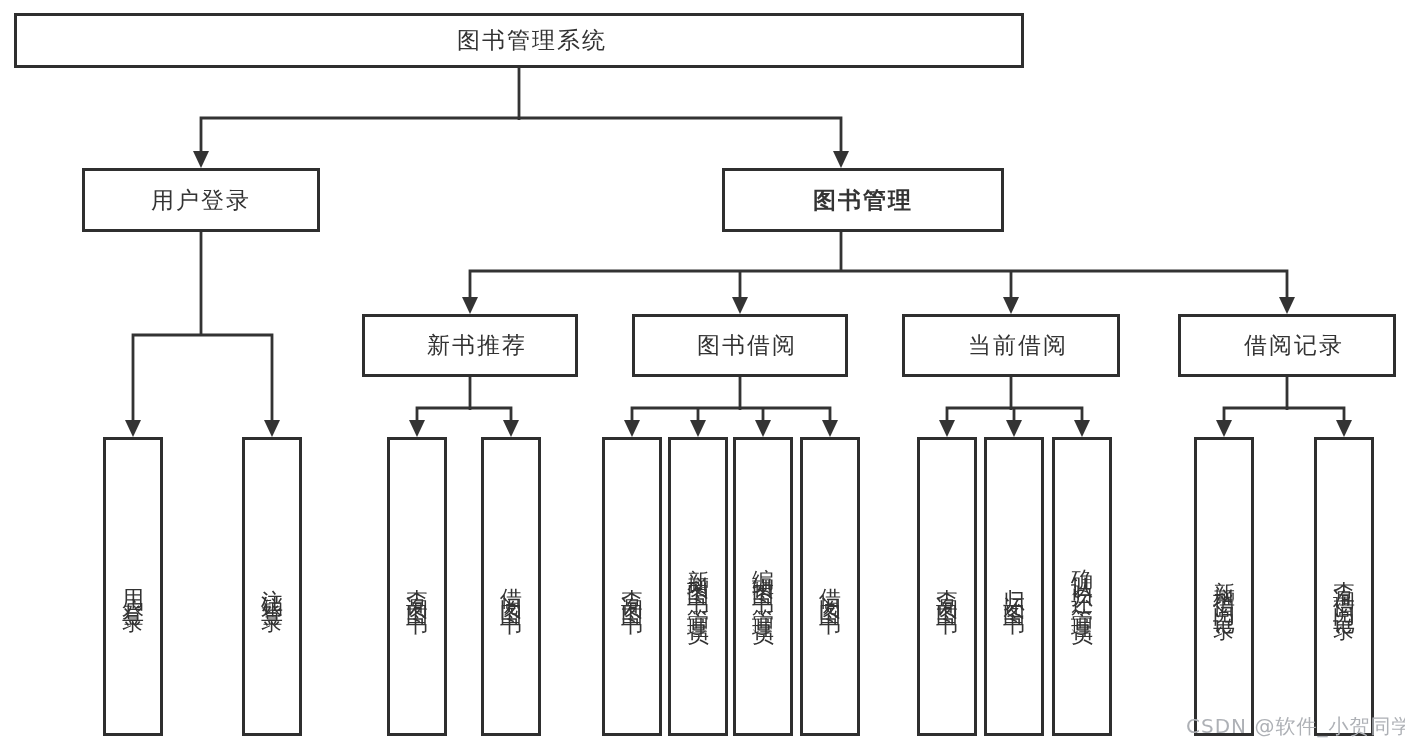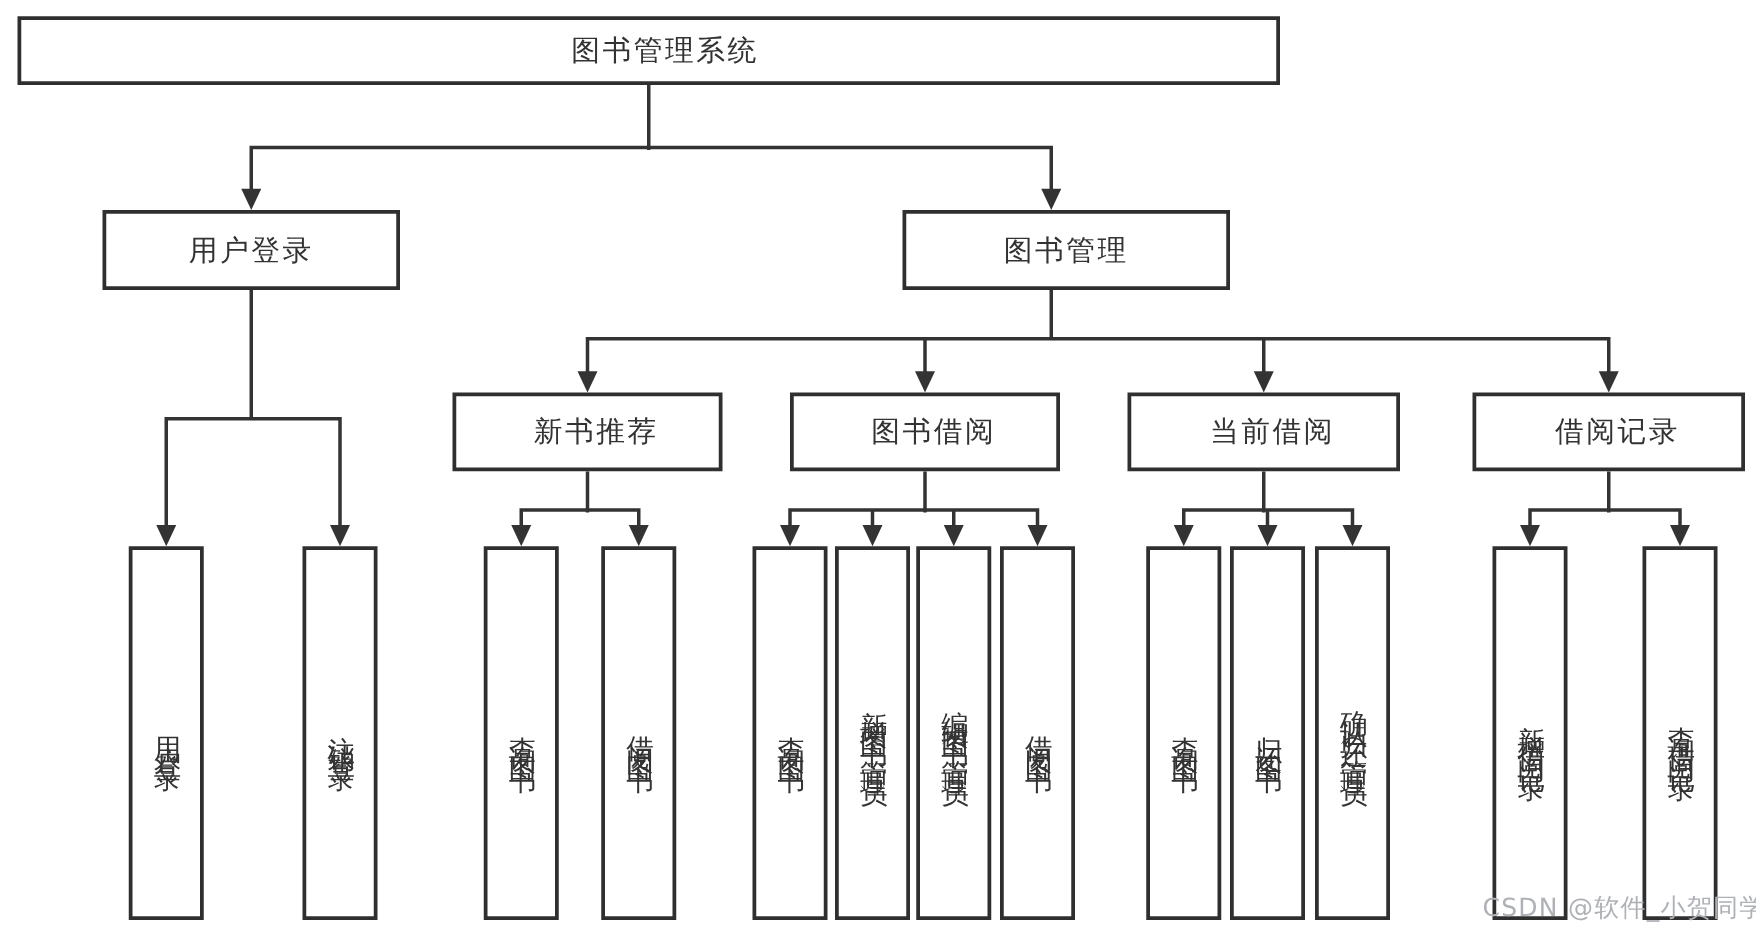--- a/index.html
+++ b/index.html
@@ -82,21 +82,21 @@
       <path d="M1006 420 L1022 420 L1014 437 Z"></path>
       <path d="M1074 420 L1090 420 L1082 437 Z"></path>
       <path d="M1216 420 L1232 420 L1224 437 Z"></path>
       <path d="M1336 420 L1352 420 L1344 437 Z"></path>
     </g>
   </svg>
 
   <div class="hbox root" style="left:14px;width:1010px;">图书管理系统</div>
 
   <div class="hbox" style="left:82px;width:238px;">用户登录</div>
-  <div class="hbox" style="left:722px;width:262px;">图书管理</div>
+  <div class="hbox" style="left:722px;width:282px;font-weight:bold;">图书管理</div>
 
   <div class="hbox lvl3" style="left:362px;width:216px;">新书推荐</div>
   <div class="hbox lvl3" style="left:902px;width:218px;">当前借阅</div>
   <div class="hbox lvl3" style="left:632px;width:216px;">图书借阅</div>
   <div class="hbox lvl3" style="left:1178px;width:218px;">借阅记录</div>
 
   <div class="vbox" style="left:103px;">
     <span class="vtext">用户登录</span>
   </div>
   <div class="vbox" style="left:242px;">

